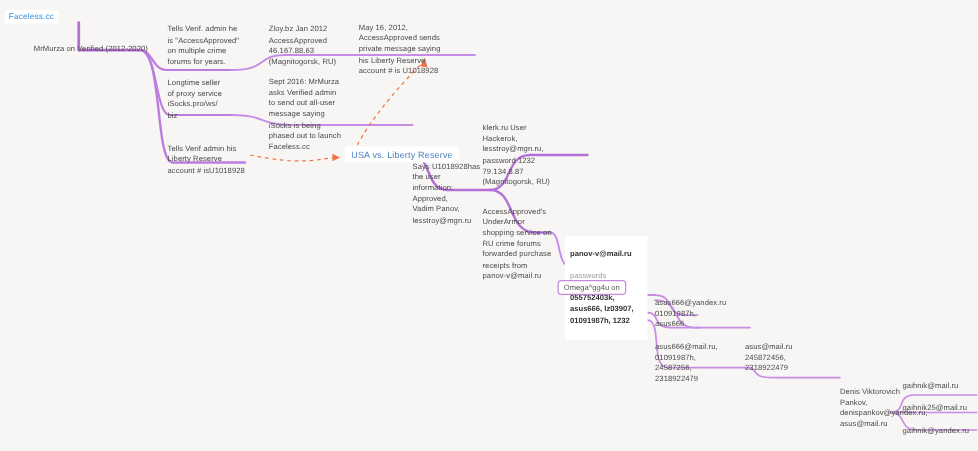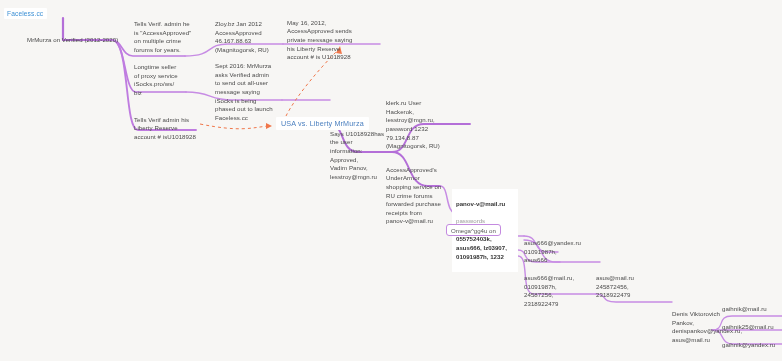--- a/index.html
+++ b/index.html
@@ -165,21 +165,21 @@
 Faceless.cc</div>
 
   <div class="node" style="left:287px; top:10px; width:92px;">
     <span>May 16, 2012,
 AccessApproved sends
 private message saying
 his Liberty Reserve
 account # is </span><span class="b">U1018928</span>
   </div>
 
-  <div class="centernode" style="left:276px; top:117px;">USA vs. Liberty MrMurza</div>
+  <div class="centernode" style="left:276px; top:117px;">USA vs. Liberty Reserve</div>
 
   <div class="node" style="left:330px; top:121px; width:58px;">
     <span>Says </span><span class="b">U1018928</span><span>has the user
 information:
 Approved,
 Vadim Panov,
 lesstroy@mgn.ru</span>
   </div>
 
   <div class="node" style="left:386px; top:99px; width:72px;">klerk.ru User

